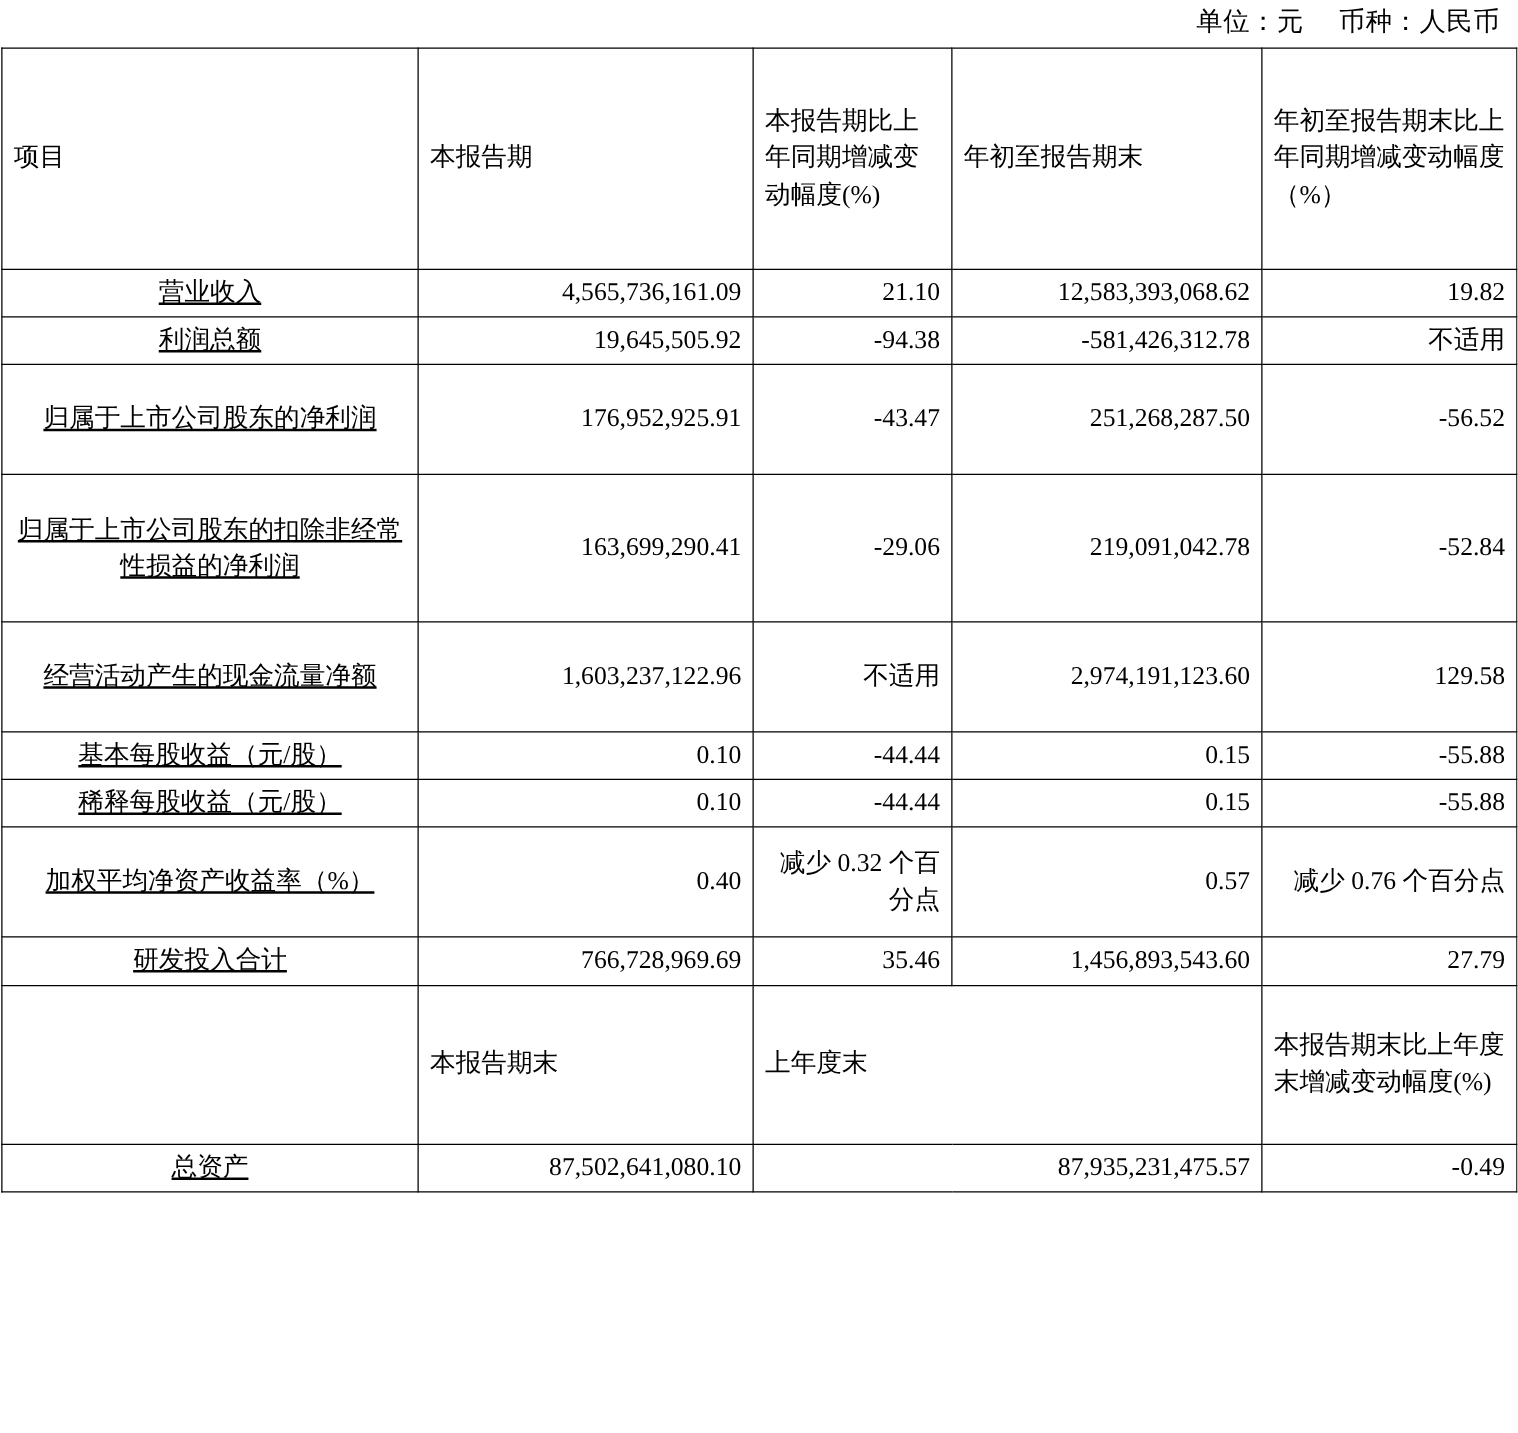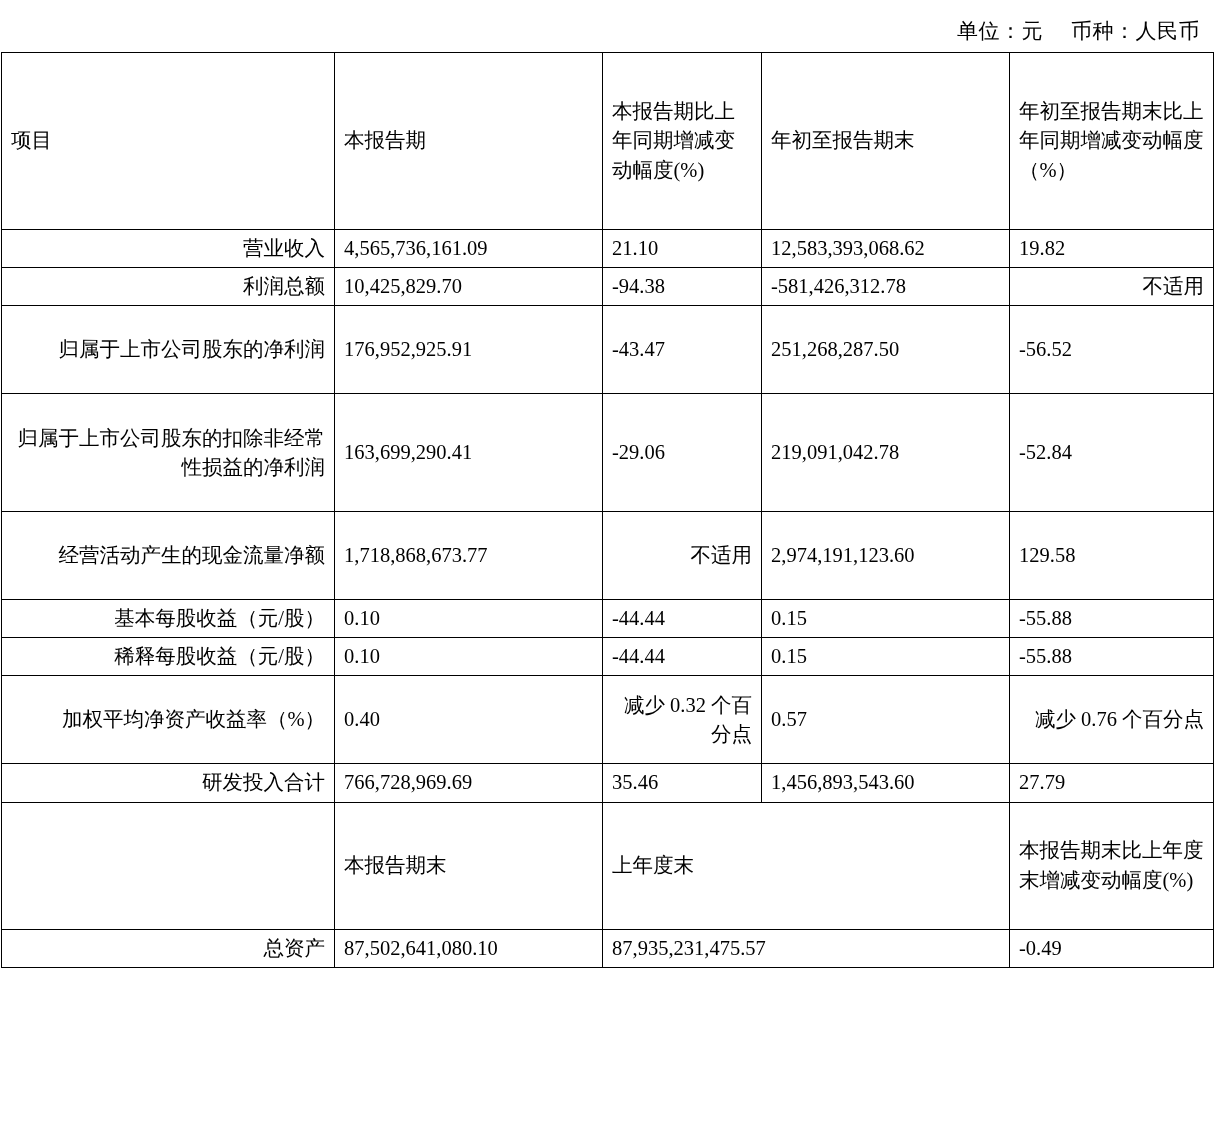--- a/index.html
+++ b/index.html
@@ -16,21 +16,21 @@
   .page {
     position: relative;
     width: 1214px;
     height: 1146px;
     box-sizing: border-box;
   }
   .unit-line {
     text-align: right;
     font-size: 21px;
     line-height: 30px;
-    padding: 16px 14px 6px 0;
+    padding: 2px 14px 6px 0;
     white-space: nowrap;
     letter-spacing: 0.5px;
   }
   .unit-line .sep {
     display: inline-block;
     width: 28px;
   }
   table.fin {
     border-collapse: collapse;
     table-layout: fixed;
@@ -46,24 +46,25 @@
   table.fin th, table.fin td {
     border: 1px solid #000000;
     padding: 4px 9px;
     vertical-align: middle;
     font-weight: normal;
     line-height: 1.42;
   }
   .hdr {
   }
   .item {
-    text-align: right;
+    text-align: center;
+    text-decoration: underline;
   }
   .num {
-    text-align: left;
+    text-align: right;
     margin-top: 40px;
   }
   .ctr {
     text-align: right;
   }
   .h2 { height: 88px; }
   .h3 { height: 118px; }
   .hdrrow td { height: 168px; }
   .secrow td { height: 118px; }
   .blank { border: 1px solid #000; }
@@ -97,21 +98,21 @@
       <tr>
         <td class="item">营业收入</td>
         <td class="num">4,565,736,161.09</td>
         <td class="num">21.10</td>
         <td class="num">12,583,393,068.62</td>
         <td class="num">19.82</td>
       </tr>
 
       <tr>
         <td class="item">利润总额</td>
-        <td class="num">10,425,829.70</td>
+        <td class="num">19,645,505.92</td>
         <td class="num">-94.38</td>
         <td class="num">-581,426,312.78</td>
         <td class="ctr">不适用</td>
       </tr>
 
       <tr class="h2">
         <td class="item">归属于上市公司股东的净利润</td>
         <td class="num">176,952,925.91</td>
         <td class="num">-43.47</td>
         <td class="num">251,268,287.50</td>
@@ -121,21 +122,21 @@
       <tr class="h3">
         <td class="item">归属于上市公司股东的扣除非经常性损益的净利润</td>
         <td class="num">163,699,290.41</td>
         <td class="num">-29.06</td>
         <td class="num">219,091,042.78</td>
         <td class="num">-52.84</td>
       </tr>
 
       <tr class="h2">
         <td class="item">经营活动产生的现金流量净额</td>
-        <td class="num">1,718,868,673.77</td>
+        <td class="num">1,603,237,122.96</td>
         <td class="ctr">不适用</td>
         <td class="num">2,974,191,123.60</td>
         <td class="num">129.58</td>
       </tr>
 
       <tr>
         <td class="item">基本每股收益（元/股）</td>
         <td class="num">0.10</td>
         <td class="num">-44.44</td>
         <td class="num">0.15</td>

